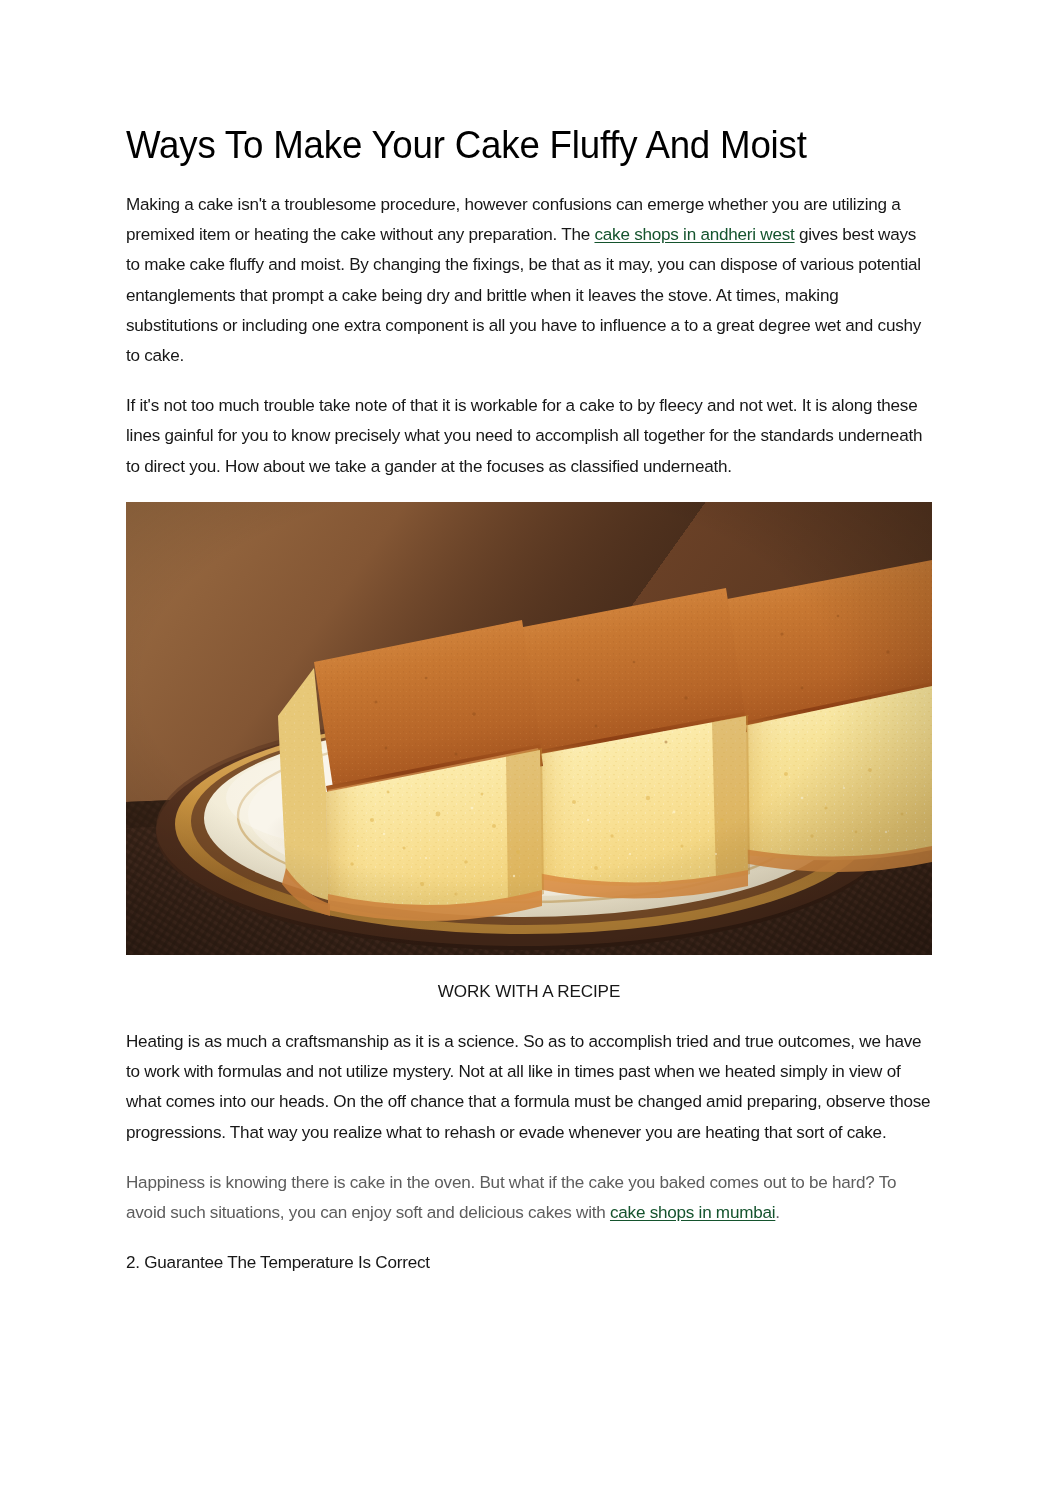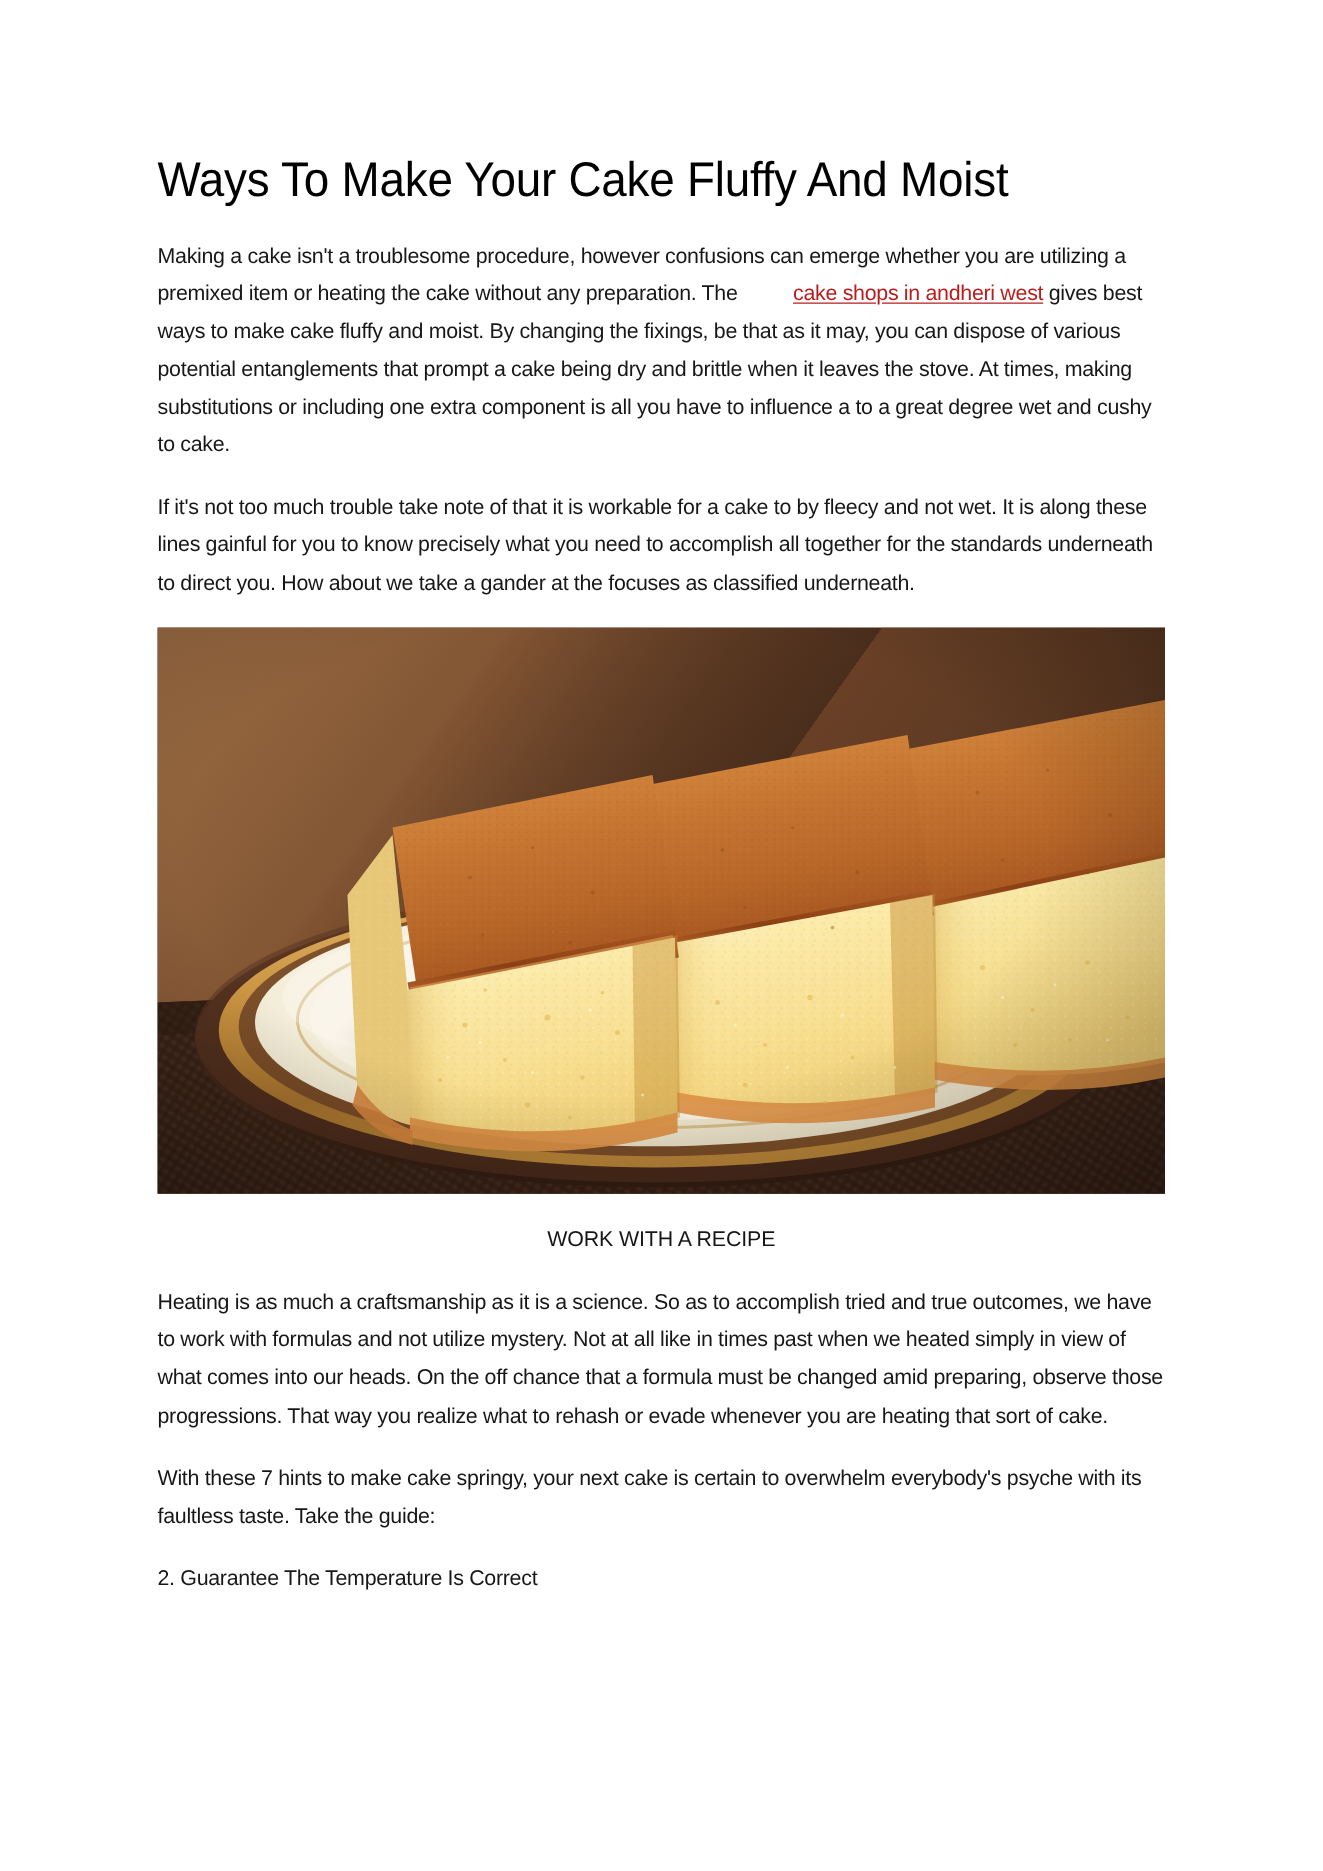--- a/index.html
+++ b/index.html
@@ -61,23 +61,22 @@
     font-family: "Liberation Sans", sans-serif;
     font-size: 17.1px;
     line-height: 30.2px;
     color: #171717;
     margin: 0 0 20px 0;
     letter-spacing: -0.1px;
     text-align: center;
   }
 
   a.inline-link {
-    color: #b91c1c;
+    color: #14532d;
     text-underline-offset: 2px;
-    margin-left: 40px;
   }
 
   
   .figure {
     position: relative;
     width: 806px;
     height: 453px;
     margin: 0 0 22px 0;
     overflow: hidden;
     background: #4a2e1c;
@@ -335,19 +334,19 @@
         </g>
 
         <rect x="0" y="0" width="806" height="453" fill="url(#vignette)"></rect>
       </svg>
     </div>
 
     <p class="section-label">WORK WITH A RECIPE</p>
 
     <p class="body-text">Heating is as much a craftsmanship as it is a science. So as to accomplish tried and true outcomes, we have to work with formulas and not utilize mystery. Not at all like in times past when we heated simply in view of what comes into our heads. On the off chance that a formula must be changed amid preparing, observe those progressions. That way you realize what to rehash or evade whenever you are heating that sort of cake.</p>
 
-
-    <p class="body-text">With these 7 hints to make cake springy, your next cake is certain to overwhelm everybody's psyche with its faultless taste. Take the guide:</p>
+    <p class="body-text muted"><span>Happiness is knowing there is cake in the oven.  But what if the cake you baked comes out to be hard? To avoid such situations, you can enjoy soft and delicious cakes with </span><a class="inline-link" href="#">cake shops in mumbai</a><span>.</span></p>
+
 
     <p class="body-text">2. Guarantee The Temperature Is Correct</p>
 
   </div>
 </div>
 
 </body></html>

